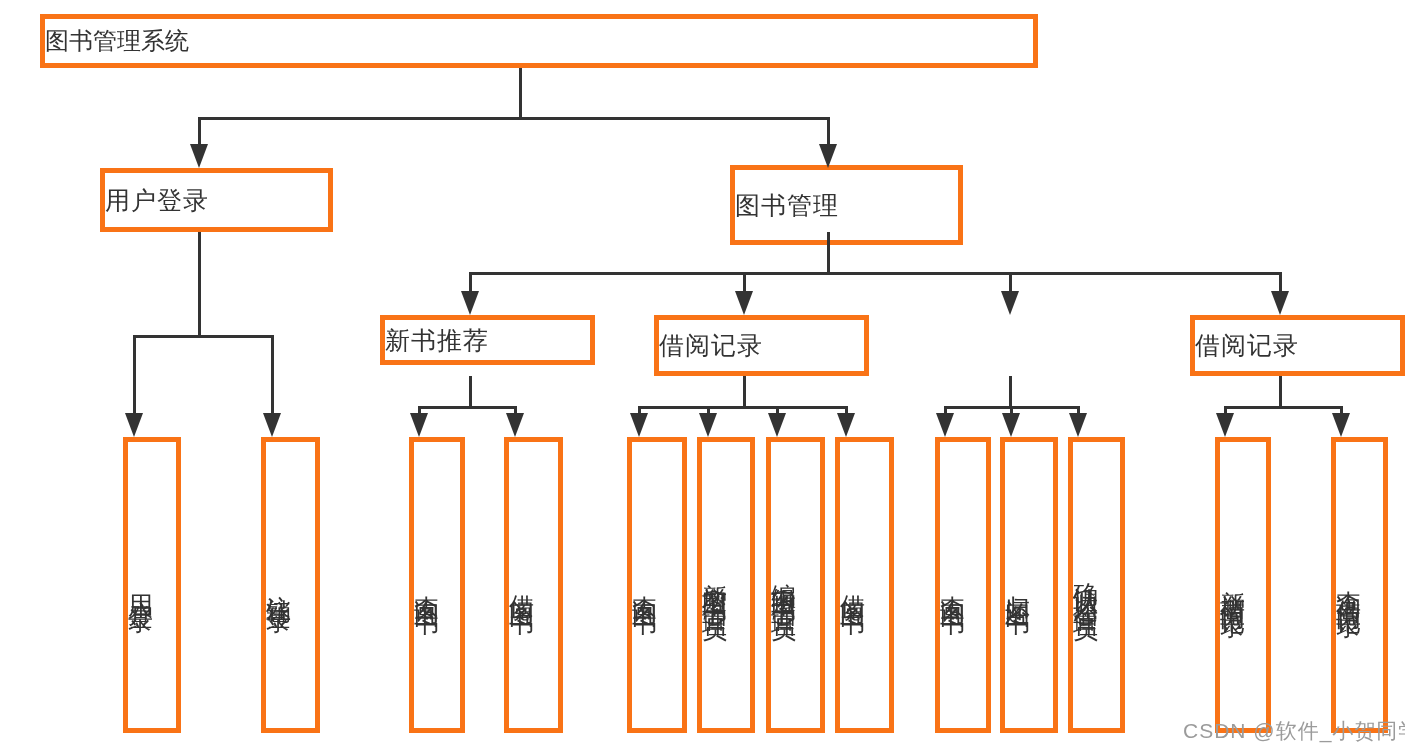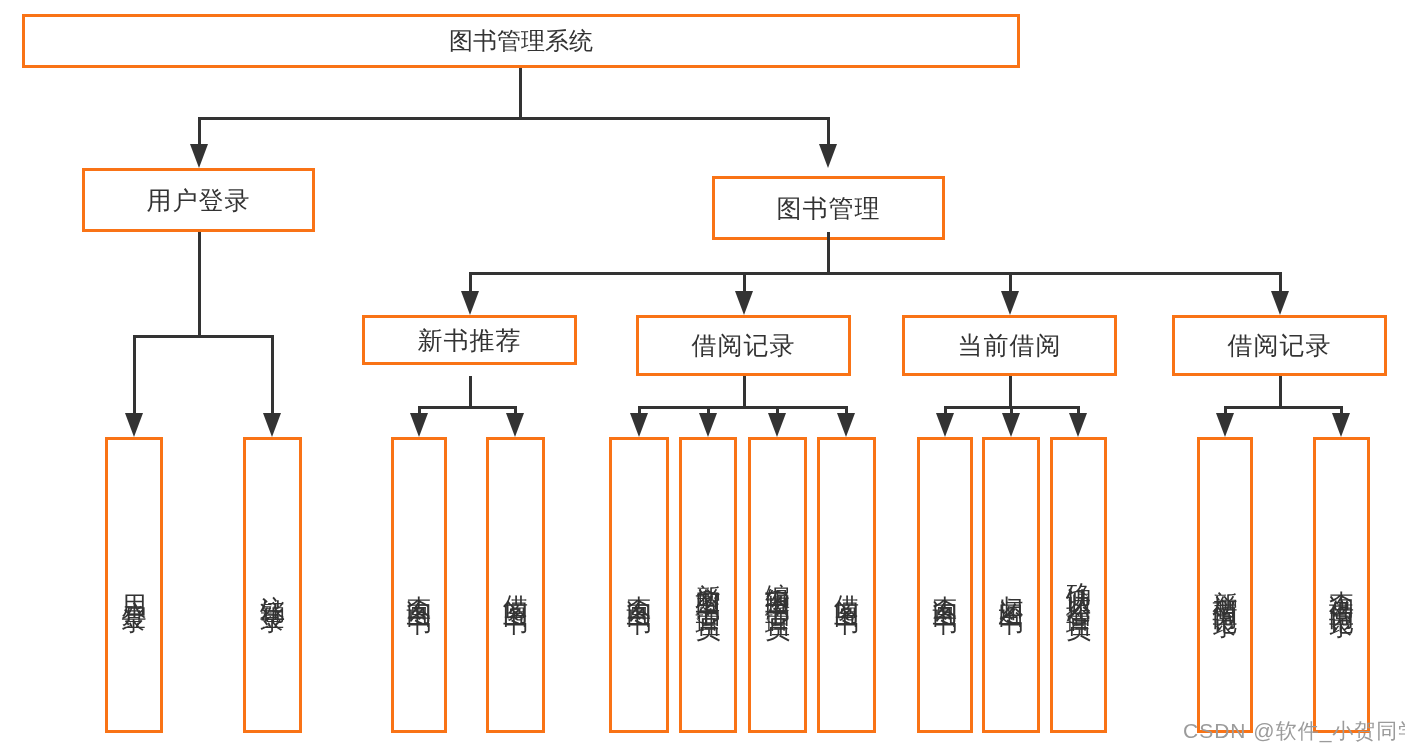--- a/index.html
+++ b/index.html
@@ -1,23 +1,24 @@
 <!DOCTYPE html>
 <html><head>
 <meta charset="utf-8">
 <style>
   html,body{margin:0;padding:0;background:#ffffff;}
   #canvas{
     position:relative;width:1405px;height:747px;background:#ffffff;
     font-family:"Liberation Sans",sans-serif;overflow:hidden;
   }
   .box{
-    position:absolute;box-sizing:border-box;border:3px solid #f97316;
-    background:#ffffff;display:flex;align-items:center;justify-content:center;
+    position:absolute;box-sizing:border-box;border:5px solid #f97316;
+    background:#ffffff;display:flex;align-items:center;
     color:#333333;
+    margin-left:18px;
   }
   .box .lbl{white-space:nowrap;}
   .box.hz{font-size:25px;letter-spacing:1px;}
   .box.root{font-size:24px;}
   .box.vt .lbl{
     writing-mode:vertical-rl;text-orientation:mixed;
     font-size:25px;letter-spacing:5px;line-height:1;
   }
   .ln{position:absolute;background:#333333;}
   .ar{
@@ -35,32 +36,29 @@
 
 <div id="canvas">
 
   <div class="box root" style="left:22px;top:14px;width:998px;height:54px">
     <span class="lbl">图书管理系统</span>
   </div>
 
   <div class="box hz" style="left:82px;top:168px;width:233px;height:64px">
     <span class="lbl">用户登录</span>
   </div>
-  <div class="box hz" style="left:712px;top:176px;width:233px;height:64px">
+  <div class="box hz" style="left:712px;top:165px;width:233px;height:80px">
     <span class="lbl">图书管理</span>
   </div>
 
   <div class="box hz" style="left:362px;top:315px;width:215px;height:50px">
     <span class="lbl">新书推荐</span>
   </div>
   <div class="box hz" style="left:636px;top:315px;width:215px;height:61px">
     <span class="lbl">借阅记录</span>
-  </div>
-  <div class="box hz" style="left:902px;top:315px;width:215px;height:61px">
-    <span class="lbl">当前借阅</span>
   </div>
   <div class="box hz" style="left:1172px;top:315px;width:215px;height:61px">
     <span class="lbl">借阅记录</span>
   </div>
 
   <div class="box vt" style="left:105px;top:437px;width:58px;height:296px">
     <span class="lbl">用户登录</span>
   </div>
   <div class="box vt" style="left:243px;top:437px;width:59px;height:296px">
     <span class="lbl">注销登录</span>

